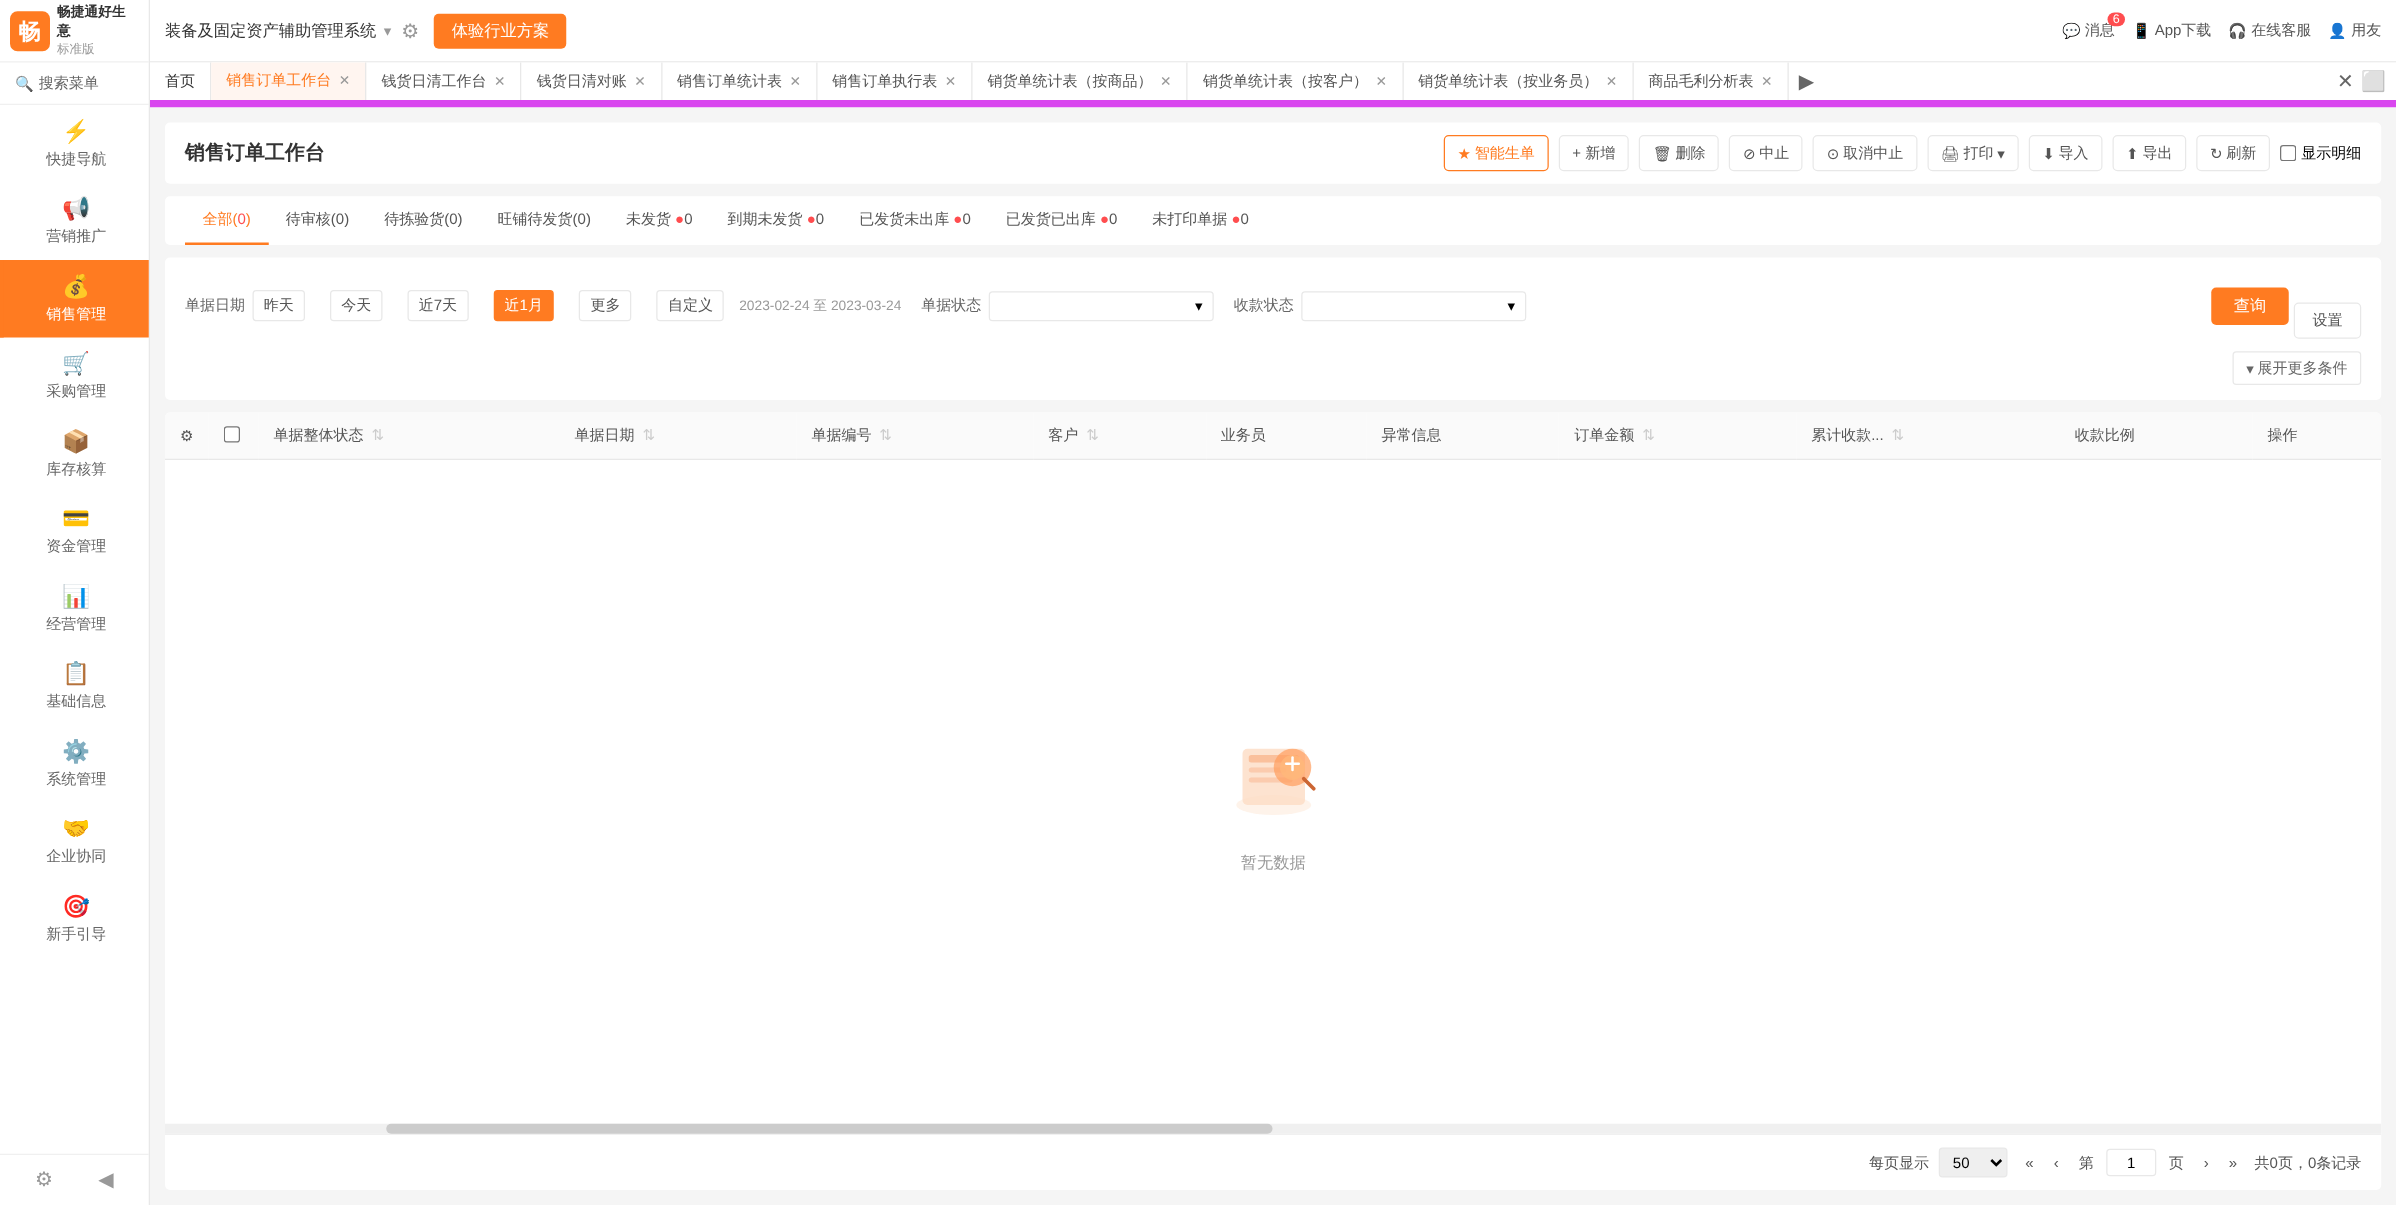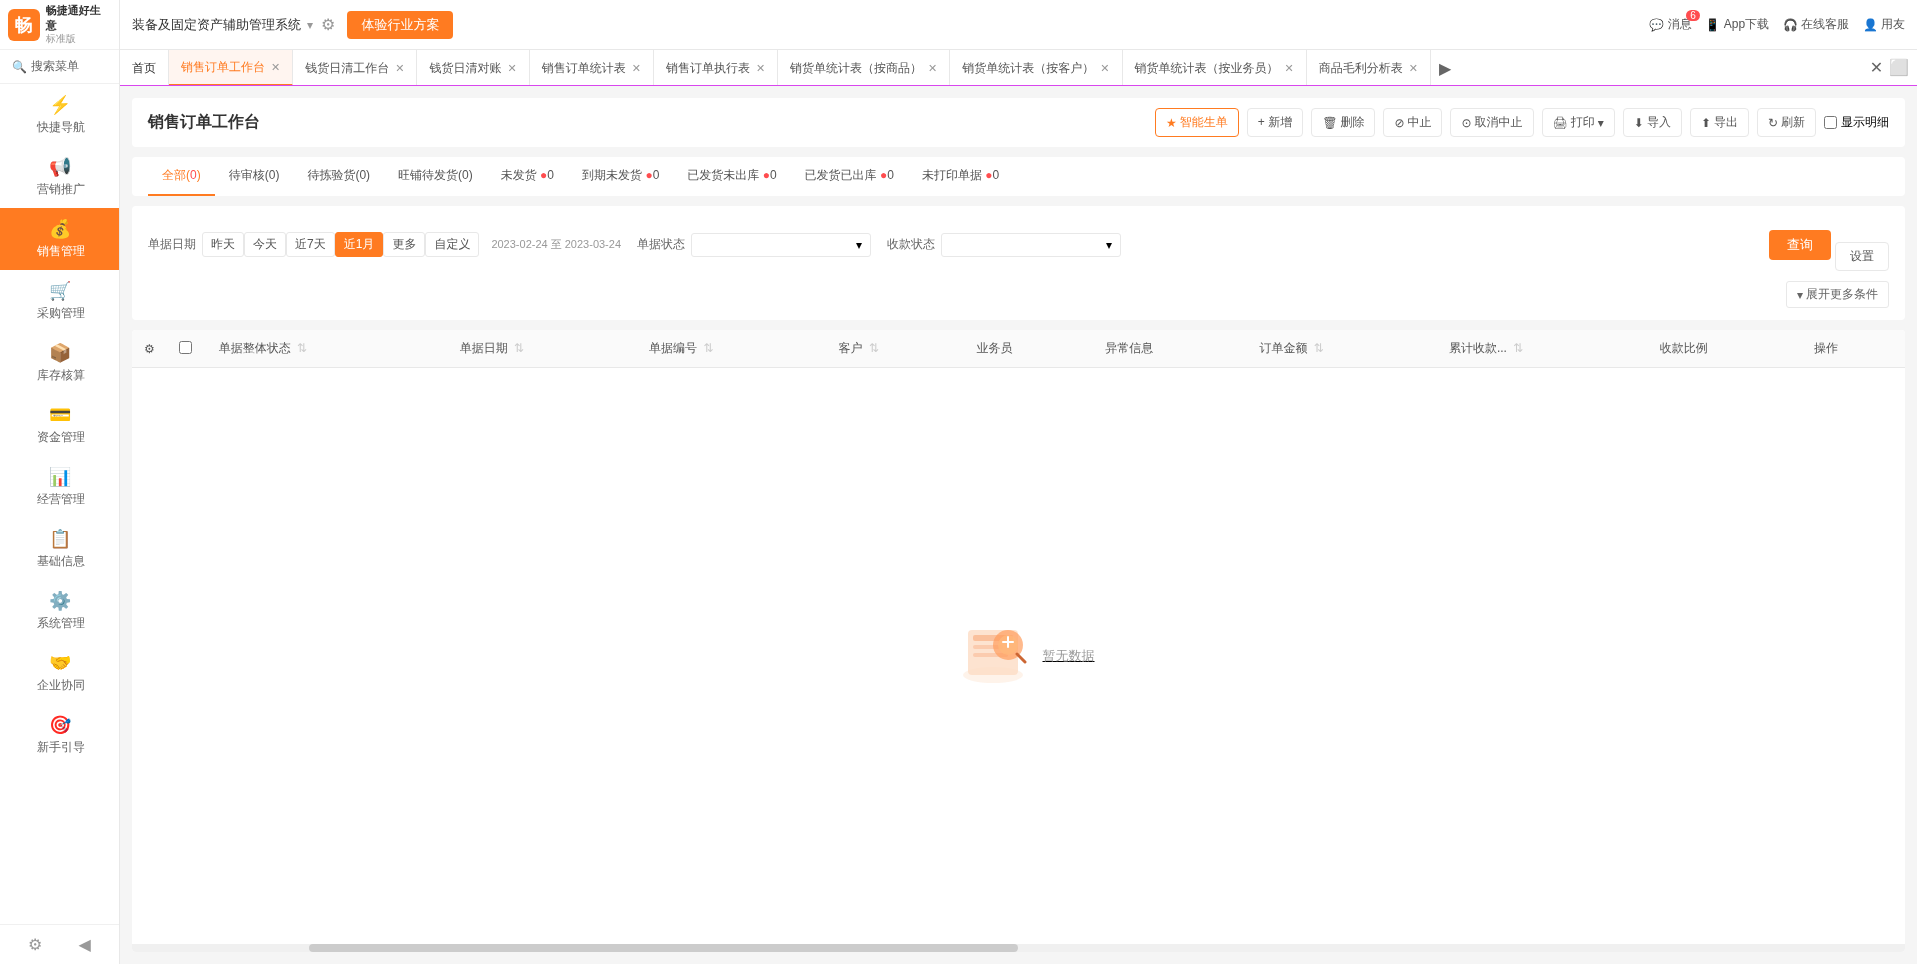--- a/index.html
+++ b/index.html
@@ -26,21 +26,21 @@
     .topbar { height: 50px; background: #fff; display: flex; align-items: center; padding: 0 12px; border-bottom: 1px solid #e8e8e8; flex-shrink: 0; }
     .topbar-title { font-size: 13px; color: #333; margin-right: 6px; }
     .topbar-arrow { color: #999; margin-right: 8px; }
     .topbar-gear { color: #999; margin-right: 12px; cursor: pointer; font-size: 16px; }
     .topbar-btn { background: #ff7b21; color: white; border: none; border-radius: 4px; padding: 5px 14px; font-size: 13px; cursor: pointer; margin-right: auto; }
     .topbar-right { display: flex; align-items: center; gap: 14px; }
     .topbar-right-item { display: flex; align-items: center; gap: 3px; color: #555; font-size: 12px; cursor: pointer; position: relative; }
     .topbar-badge { background: #ff4d4f; color: white; border-radius: 10px; font-size: 10px; padding: 0 4px; position: absolute; top: -6px; right: -8px; }
 
     
-    .tabbar { display: flex; background: #fff; border-bottom: 1px solid #d946ef; flex-shrink: 0; overflow: hidden; height: 36px; }
+    .tabbar { display: flex; align-items: center; background: #fff; border-bottom: 6px solid #d946ef; flex-shrink: 0; overflow: hidden; height: 36px; }
     .tab { display: flex; align-items: center; padding: 0 12px; height: 36px; font-size: 12px; color: #555; cursor: pointer; border-right: 1px solid #e8e8e8; white-space: nowrap; flex-shrink: 0; }
     .tab.active { background: #fff5f0; color: #ff7b21; border-bottom: 2px solid #ff7b21; }
     .tab.home { color: #333; }
     .tab .close { margin-left: 6px; color: #999; font-size: 11px; }
     .tab-nav-btn { padding: 0 8px; height: 36px; display: flex; align-items: center; cursor: pointer; color: #666; font-size: 16px; flex-shrink: 0; }
     .tab-actions { display: flex; align-items: center; margin-left: auto; padding-right: 8px; gap: 6px; flex-shrink: 0; }
     .tab-actions span { color: #666; font-size: 16px; cursor: pointer; }
 
     
     .content { flex: 1; display: flex; flex-direction: column; overflow: hidden; background: #f5f5f5; padding: 12px; gap: 10px; }
@@ -57,21 +57,21 @@
     .filter-tab { padding: 10px 14px; font-size: 12px; color: #555; cursor: pointer; border-bottom: 2px solid transparent; white-space: nowrap; }
     .filter-tab.active { color: #ff7b21; border-bottom-color: #ff7b21; }
     .filter-tab .badge { color: #ff4d4f; }
     .filter-tab .badge-orange { color: #ff7b21; }
 
     
     .filter-form { background: #fff; padding: 12px 16px; border-radius: 4px; }
     .filter-row { display: flex; align-items: center; gap: 16px; flex-wrap: wrap; }
     .filter-item { display: flex; align-items: center; gap: 6px; }
     .filter-label { color: #666; font-size: 12px; white-space: nowrap; }
-    .filter-date-btns { display: flex; gap: 0; }
+    .filter-date-btns { display: flex; gap: 20px; }
     .date-btn { padding: 3px 8px; border: 1px solid #e8e8e8; border-radius: 3px; cursor: pointer; font-size: 12px; color: #555; background: #fff; }
     .date-btn.active { background: #ff7b21; color: white; border-color: #ff7b21; }
     .expand-btn { display: flex; align-items: center; gap: 3px; color: #666; cursor: pointer; font-size: 12px; border: 1px solid #e8e8e8; border-radius: 3px; padding: 4px 10px; background: #fff; margin-left: auto; }
     .query-btn { background: #ff7b21; color: white; border: none; border-radius: 4px; padding: 6px 18px; cursor: pointer; font-size: 13px; }
     .set-btn { background: #fff; color: #555; border: 1px solid #e8e8e8; border-radius: 4px; padding: 5px 14px; cursor: pointer; font-size: 12px; margin-top: 24px; }
 
     
     .table-area { flex: 1; background: #fff; border-radius: 4px; display: flex; flex-direction: column; overflow: hidden; }
     .table-toolbar { display: flex; align-items: center; padding: 10px 16px; border-bottom: 1px solid #f0f0f0; }
     .table-count { font-size: 12px; color: #555; }
@@ -84,21 +84,21 @@
     .tb-btn .dot.blue { background: #1890ff; }
 
     
     .data-table { width: 100%; border-collapse: collapse; font-size: 12px; }
     .data-table th { background: #fafafa; border-bottom: 1px solid #e8e8e8; padding: 10px 12px; text-align: left; color: #555; font-weight: normal; white-space: nowrap; }
     .data-table th .sort { color: #ccc; margin-left: 3px; }
     .data-table .checkbox-col { width: 40px; }
     .data-table .settings-col { width: 30px; }
 
     
-    .empty-state { flex: 1; display: flex; flex-direction: row; align-items: center; justify-content: center; text-decoration: underline; }
+    .empty-state { flex: 1; display: flex; flex-direction: column; align-items: center; justify-content: center; }
     .empty-text { color: #999; font-size: 13px; }
 
     
     .pagination { display: flex; align-items: center; justify-content: flex-end; padding: 10px 16px; border-top: 1px solid #f0f0f0; gap: 8px; font-size: 12px; color: #555; }
     .page-size-select { border: 1px solid #e8e8e8; border-radius: 3px; padding: 3px 6px; font-size: 12px; }
     .page-nav { display: flex; align-items: center; gap: 4px; }
     .page-nav span { cursor: pointer; padding: 3px 6px; color: #555; }
     .page-input { border: 1px solid #e8e8e8; border-radius: 3px; padding: 3px 6px; width: 40px; text-align: center; font-size: 12px; }
     .scrollbar-area { height: 8px; background: #f0f0f0; position: relative; }
     .scrollbar-thumb { height: 8px; width: 40%; background: #ccc; border-radius: 4px; position: absolute; left: 10%; cursor: pointer; }
@@ -370,15 +370,33 @@
             </svg>
           </div>
           <span class="empty-text">暂无数据</span>
         </div>
       </div>
 
       <div class="scrollbar-area">
         <div class="scrollbar-thumb"></div>
       </div>
 
+      <div class="pagination">
+        <span>每页显示</span>
+        <select class="page-size-select">
+          <option>50</option>
+          <option>100</option>
+          <option>200</option>
+        </select>
+        <div class="page-nav">
+          <span>«</span>
+          <span>‹</span>
+          <span>第</span>
+          <input class="page-input" type="text" value="1" style="">
+          <span>页</span>
+          <span>›</span>
+          <span>»</span>
+        </div>
+        <span>共0页，0条记录</span>
+      </div>
     </div>
   </div>
 </div>
 
 </body></html>

